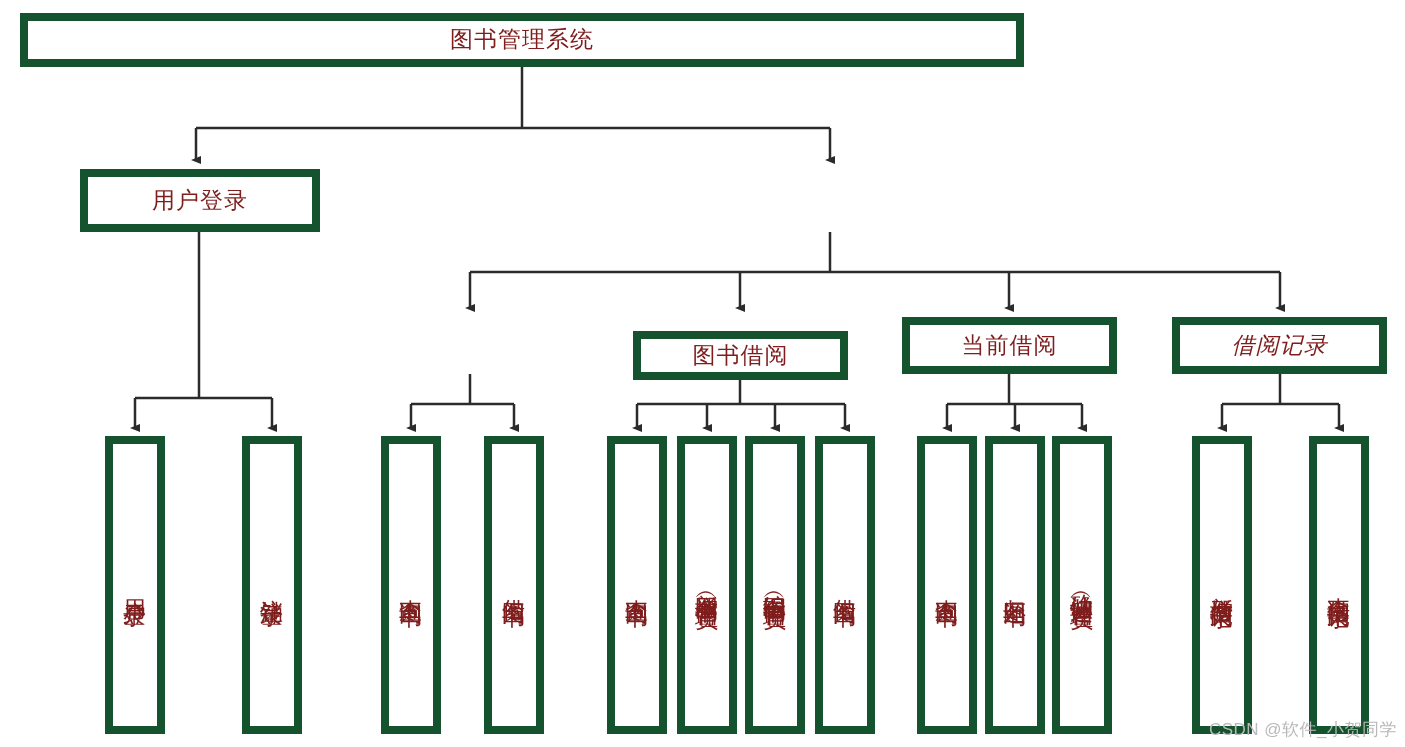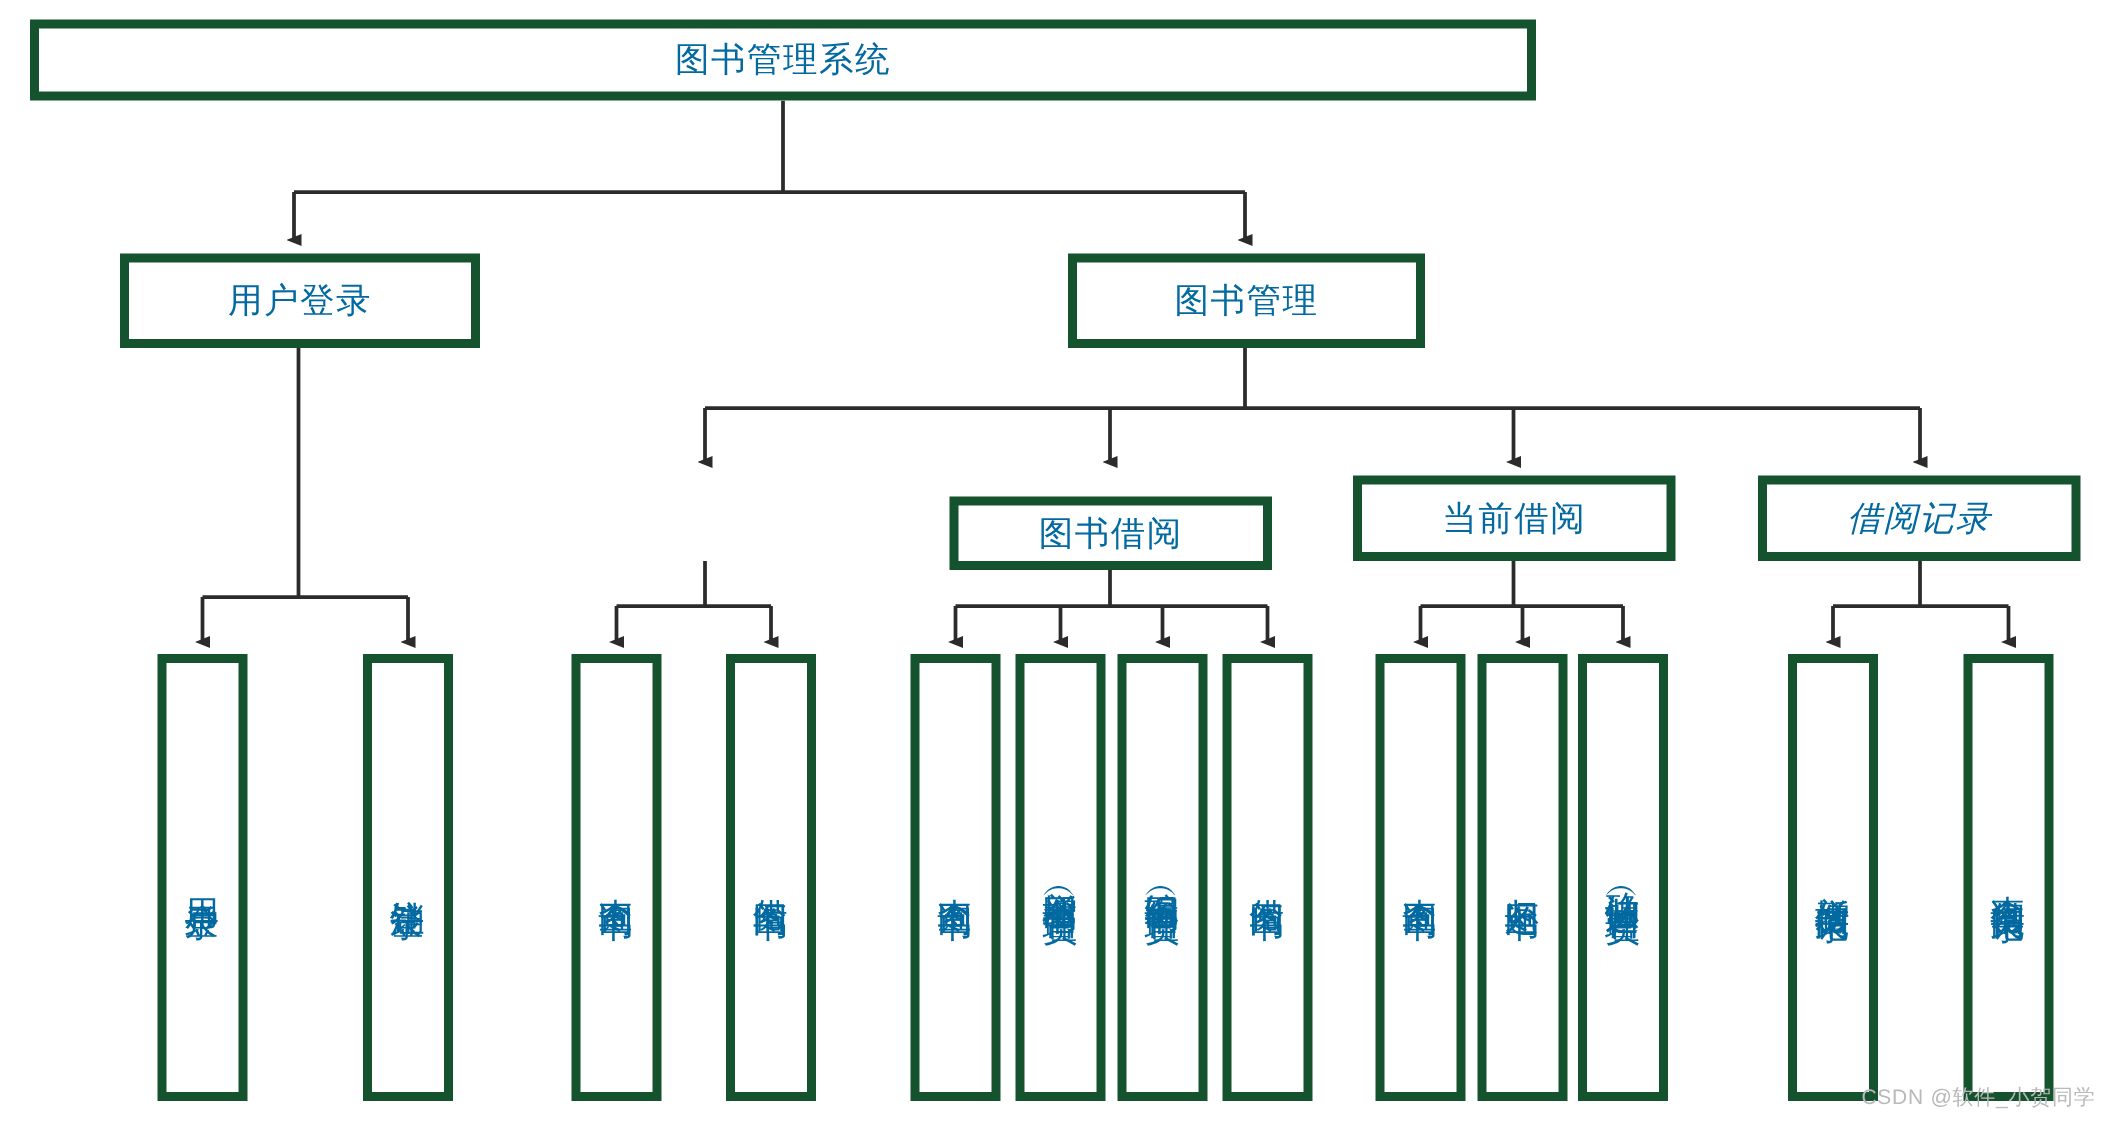--- a/index.html
+++ b/index.html
@@ -23,25 +23,25 @@
     left: 0;
     top: 0;
     width: 1405px;
     height: 747px;
     pointer-events: none;
   }
   .node {
     position: absolute;
     box-sizing: border-box;
     background: #ffffff;
-    border: 6px solid #14532d;
+    border: 8px solid #14532d;
     display: flex;
     align-items: center;
     justify-content: center;
-    color: #0369a1;
+    color: #7f1d1d;
   }
   .node.horiz {
     font-size: 23px;
     letter-spacing: 1px;
     line-height: 1.2;
   }
   .node.vert {
     writing-mode: vertical-rl;
     text-orientation: upright;
     font-size: 23px;
@@ -54,21 +54,21 @@
   }
   .node.vert span {
     writing-mode: vertical-rl;
     text-orientation: upright;
     display: block;
   }
   .watermark {
     position: absolute;
     right: 8px;
     bottom: 6px;
-    font-size: 14px;
+    font-size: 17px;
     color: #b9b9b9;
     letter-spacing: 0.5px;
     user-select: none;
     white-space: nowrap;
   }
 </style>
 </head>
 <body>
 
 <div id="canvas">
@@ -124,23 +124,20 @@
   </svg>
 
   <div class="node horiz" style="left:20px; top:13px; width:1004px; height:54px;">
     <span>图书管理系统</span>
   </div>
 
   <div class="node horiz" style="left:80px; top:169px; width:240px; height:63px;">
     <span>用户登录</span>
   </div>
 
-  <div class="node horiz" style="left:712px; top:169px; width:238px; height:63px;">
-    <span>图书管理</span>
-  </div>
 
 
   <div class="node horiz" style="left:633px; top:331px; width:215px; height:49px;">
     <span>图书借阅</span>
   </div>
 
   <div class="node horiz" style="left:902px; top:317px; width:215px; height:57px;">
     <span>当前借阅</span>
   </div>
 

